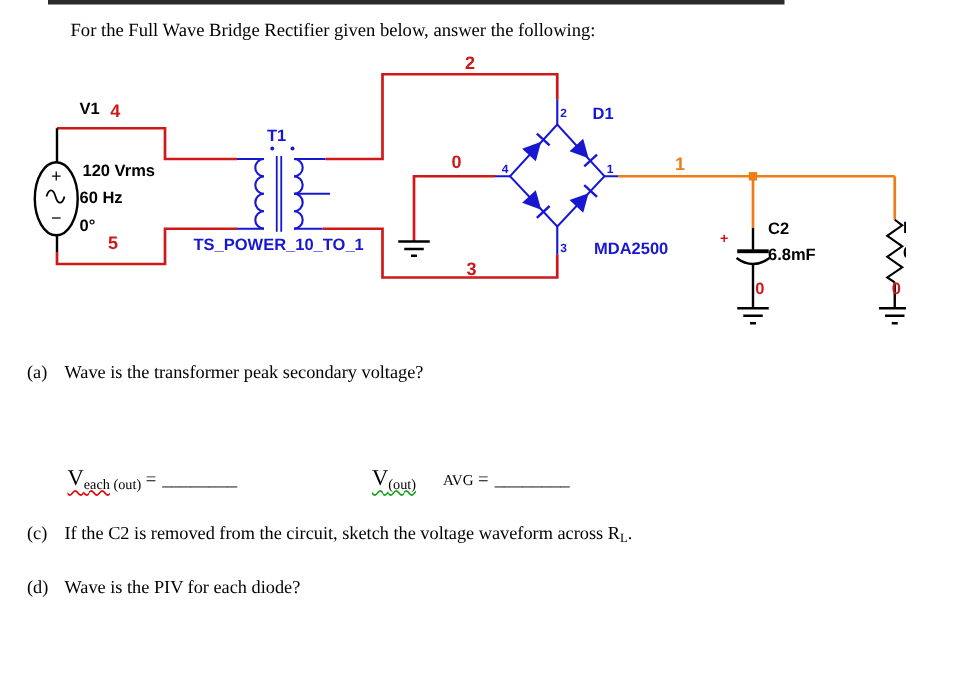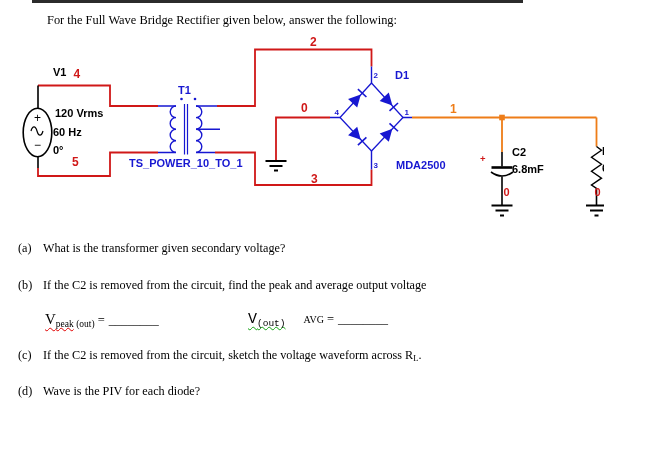--- a/index.html
+++ b/index.html
@@ -12,21 +12,21 @@
   .qlabel{display:inline-block;width:25px;}
   .sub{font-size:8.5px;vertical-align:-2px;}
   .formula{position:absolute;left:0;top:311px;width:650px;height:22px;font-size:12.5px;}
   .fg{position:absolute;white-space:nowrap;}
   .f1{left:45px}.f2{left:248px}
   .vsym{font-size:15px;}
   .vsub{font-size:9.5px;vertical-align:-3px;}
   .favg{font-size:10px;margin-left:18px;}
   .feq{margin:0 4px 0 3px;}
   .sq-red{text-decoration:underline wavy #e00000 1px;text-decoration-skip-ink:none;text-underline-offset:3px;}
-  .sq-green{text-decoration:underline wavy #11a011 1px;text-decoration-skip-ink:none;text-underline-offset:3px;font-family:Liberation Mono, monospace;}
+  .sq-green{text-decoration:underline wavy #11a011 1px;text-decoration-skip-ink:none;text-underline-offset:3px;}
   svg.circuit{position:absolute;left:0;top:0;}
   svg text{font-family:"Liberation Sans",sans-serif;font-weight:700;}
   .wr{stroke:#d01818;stroke-width:1.8;fill:none;}
   .wo{stroke:#ee7d18;stroke-width:1.8;fill:none;}
   .sb{stroke:#1717d1;stroke-width:1.4;fill:none;}
   .sk{stroke:#000;stroke-width:1.6;fill:none;}
   .gb{stroke:#000;stroke-width:1.8;fill:none;}
   .bar{stroke:#1717d1;stroke-width:1.6;fill:none;}
   .df{fill:#1717d1;stroke:none;}
   .tk{font-size:11px;fill:#000;}
@@ -138,30 +138,27 @@
       <path class="sk" style="stroke-width:1.4" d="M596.5,146.5 L601.5,150.2 L591.5,157.2 L601.5,164.2 L591.5,171.2 L601.5,178.2 L591.5,185 L596.5,188.3"></path>
       <path class="sk" d="M596.5,188.3 V205.5"></path>
       <text class="tk" x="602" y="155">R1</text>
       <text class="tk" x="602" y="172">62Ω</text>
       <text class="tr2" x="594.5" y="196">0</text>
       <path class="gb" d="M586,205.5 H607 M590,210.5 H603 M594.5,215.5 H598.5"></path>
     </g>
   </svg>
 
   <div class="qline q-a">
-    <span class="qlabel">(a)</span><span>What is the transformer given secondary voltage?</span>
+    <span class="qlabel">(a)</span><span>Wave is the transformer peak secondary voltage?</span>
   </div>
 
-  <div class="qline q-b">
-    <span class="qlabel">(b)</span><span>If the C2 is removed from the circuit, find the peak and average output voltage</span>
-  </div>
 
   <div class="formula">
     <span class="fg f1">
-      <span class="sq-red"><span class="vsym">V</span><span class="vsub">peak</span></span><span class="vsub"> (out)</span><span class="feq">=</span><span class="fblank">________</span>
+      <span class="sq-red"><span class="vsym">V</span><span class="vsub">each</span></span><span class="vsub"> (out)</span><span class="feq">=</span><span class="fblank">________</span>
     </span>
     <span class="fg f2">
       <span class="sq-green"><span class="vsym">V</span><span class="vsub">(out)</span></span><span class="favg">AVG</span><span class="feq">=</span><span class="fblank">________</span>
     </span>
   </div>
 
   <div class="qline q-c">
     <span class="qlabel">(c)</span><span>If the C2 is removed from the circuit, sketch the voltage waveform across R</span><span class="sub">L</span><span>.</span>
   </div>
 

